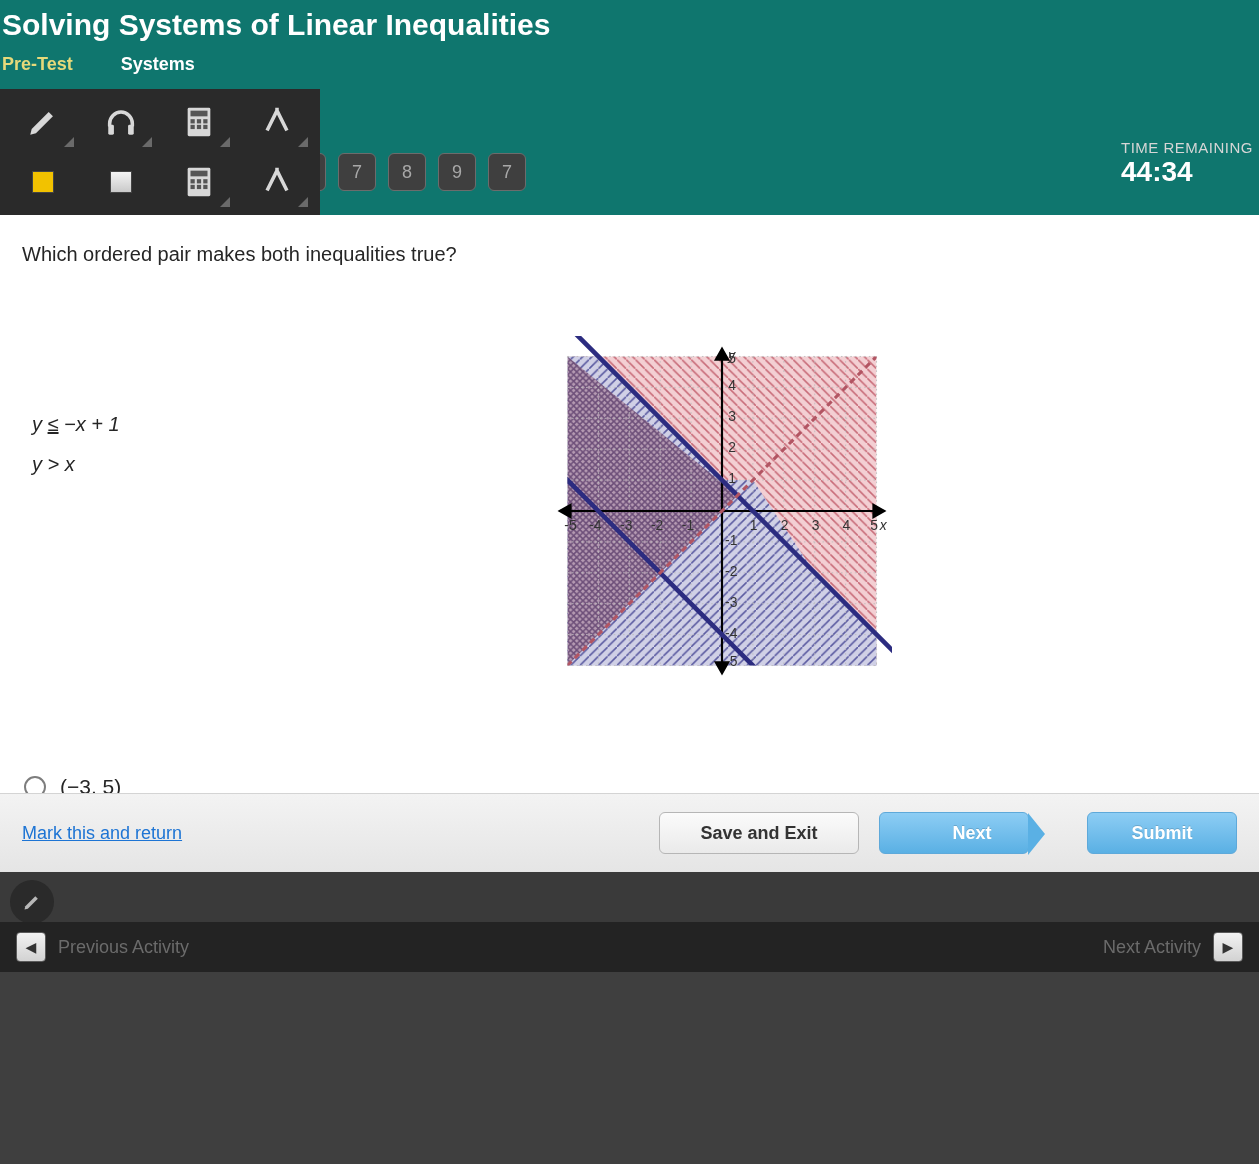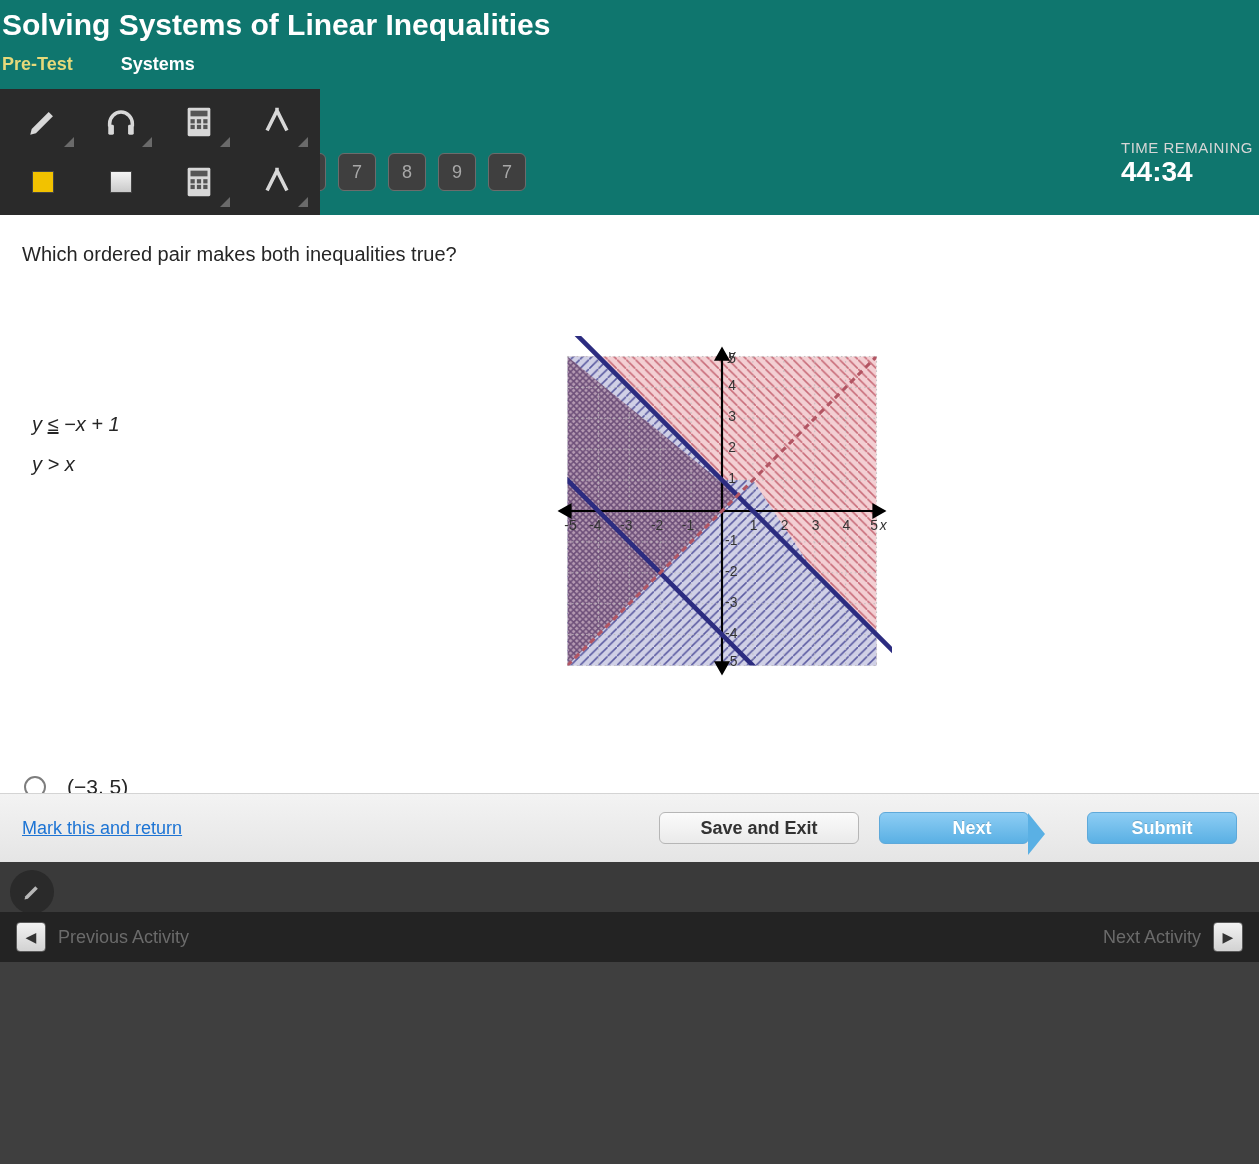--- a/index.html
+++ b/index.html
@@ -49,37 +49,37 @@
 .qtext{ font-size:20px; color:#262626; margin-bottom:70px;}
 .qrow { display:flex;}
 .ineqs{ font-size:20px; font-style:italic; color:#262626; line-height:2; margin-top:68px; padding-left:10px; min-width:300px;}
 .ineqs .underline{ text-decoration:underline; }
 
 .graph-holder{ flex:0 0 auto; margin-left:230px; }
 .graph-svg{ width:340px; height:350px; background:#fff; }
 
 
 .opt{
-  position:absolute; left:24px; bottom:-6px; display:flex; align-items:center; gap:21px;
+  position:absolute; left:24px; bottom:-6px; display:flex; align-items:center; gap:14px;
   font-size:21px; color:#262626;
 }
 .radio{
   width:22px; height:22px; border:2px solid #7d7d7d; border-radius:50%;
   background:#fff; cursor:pointer;
 }
 
 
 .actbar{
   background:linear-gradient(#f3f3f3,#e5e5e5);
   border-top:1px solid #d4d4d4; display:flex; align-items:center;
   padding:18px 22px; gap:20px;
 }
 .mark-link{ color:#1d74d4; font-size:18px; text-decoration:underline; cursor:pointer;text-align:right;}
 .btn{
-  height:32px; border-radius:6px; display:flex; align-items:center; justify-content:center;
+  height:42px; border-radius:6px; display:flex; align-items:center; justify-content:center;
   font-size:18px; font-weight:bold; cursor:pointer; position:relative;
 }
 .save-btn{ margin-left:auto; width:200px; background:linear-gradient(#fbfbfb,#eaeaea);
   border:1px solid #b6b6b6; color:#333;}
 .next-btn{
   width:150px; color:#fff; border:1px solid #5ea9da;
   background:linear-gradient(#8dcdf4,#5ab0e4);
   text-shadow:0 -1px 0 rgba(0,0,0,.15);
   padding-left:36px;
 }

